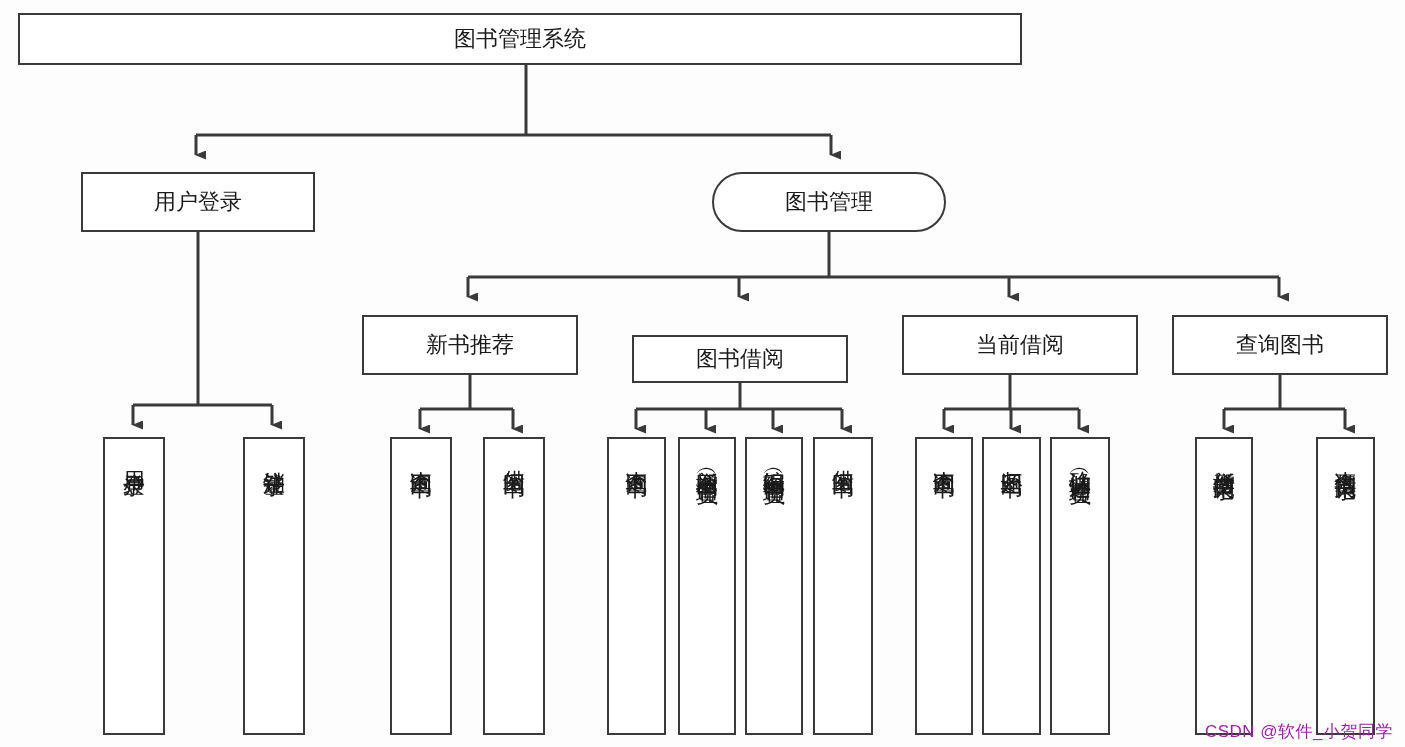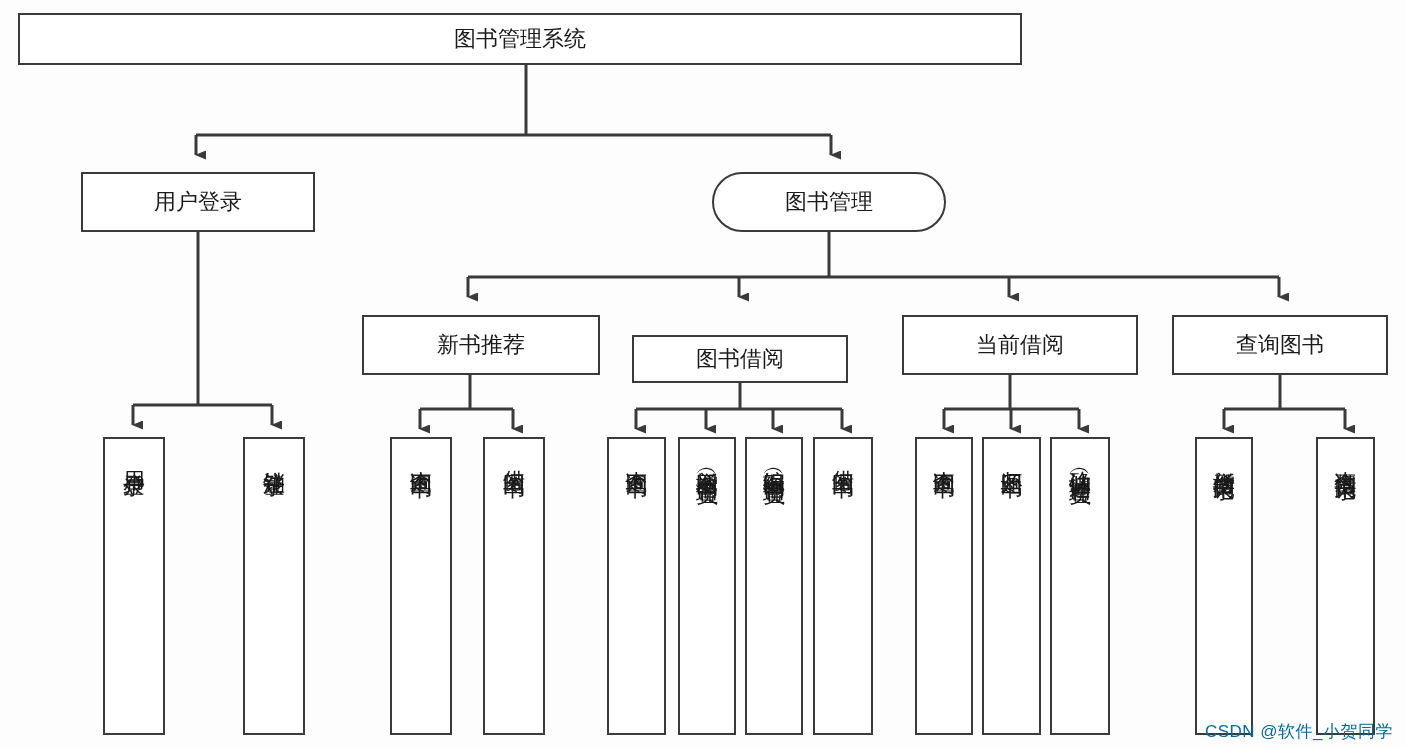--- a/index.html
+++ b/index.html
@@ -54,21 +54,21 @@
     text-orientation: upright;
     font-size: 22px;
     letter-spacing: 2px;
     line-height: 1;
   }
   .watermark {
     position: absolute;
     right: 12px;
     bottom: 4px;
     font-size: 17px;
-    color: #0369a1;
+    color: #a21caf;
     letter-spacing: 0.5px;
     white-space: nowrap;
   }
 </style>
 </head>
 <body>
 
 <div id="canvas">
 
   <svg class="edges" viewBox="0 0 1405 747">
@@ -118,21 +118,21 @@
     <span class="lbl">图书管理系统</span>
   </div>
 
   <div class="node horiz" style="left: 81px; top: 172px; width: 234px; height: 60px;">
     <span class="lbl">用户登录</span>
   </div>
   <div class="node horiz" style="left: 712px; top: 172px; width: 234px; height: 60px; border-radius: 30px;">
     <span class="lbl">图书管理</span>
   </div>
 
-  <div class="node horiz" style="left: 362px; top: 315px; width: 238px; height: 60px;">
+  <div class="node horiz" style="left: 362px; top: 315px; width: 216px; height: 60px;">
     <span class="lbl">新书推荐</span>
   </div>
   <div class="node horiz" style="left: 632px; top: 315px; width: 216px; height: 48px; margin-top: 20px;">
     <span class="lbl">图书借阅</span>
   </div>
   <div class="node horiz" style="left: 902px; top: 315px; width: 236px; height: 60px;">
     <span class="lbl">当前借阅</span>
   </div>
   <div class="node horiz" style="left: 1172px; top: 315px; width: 216px; height: 60px;">
     <span class="lbl">查询图书</span>

